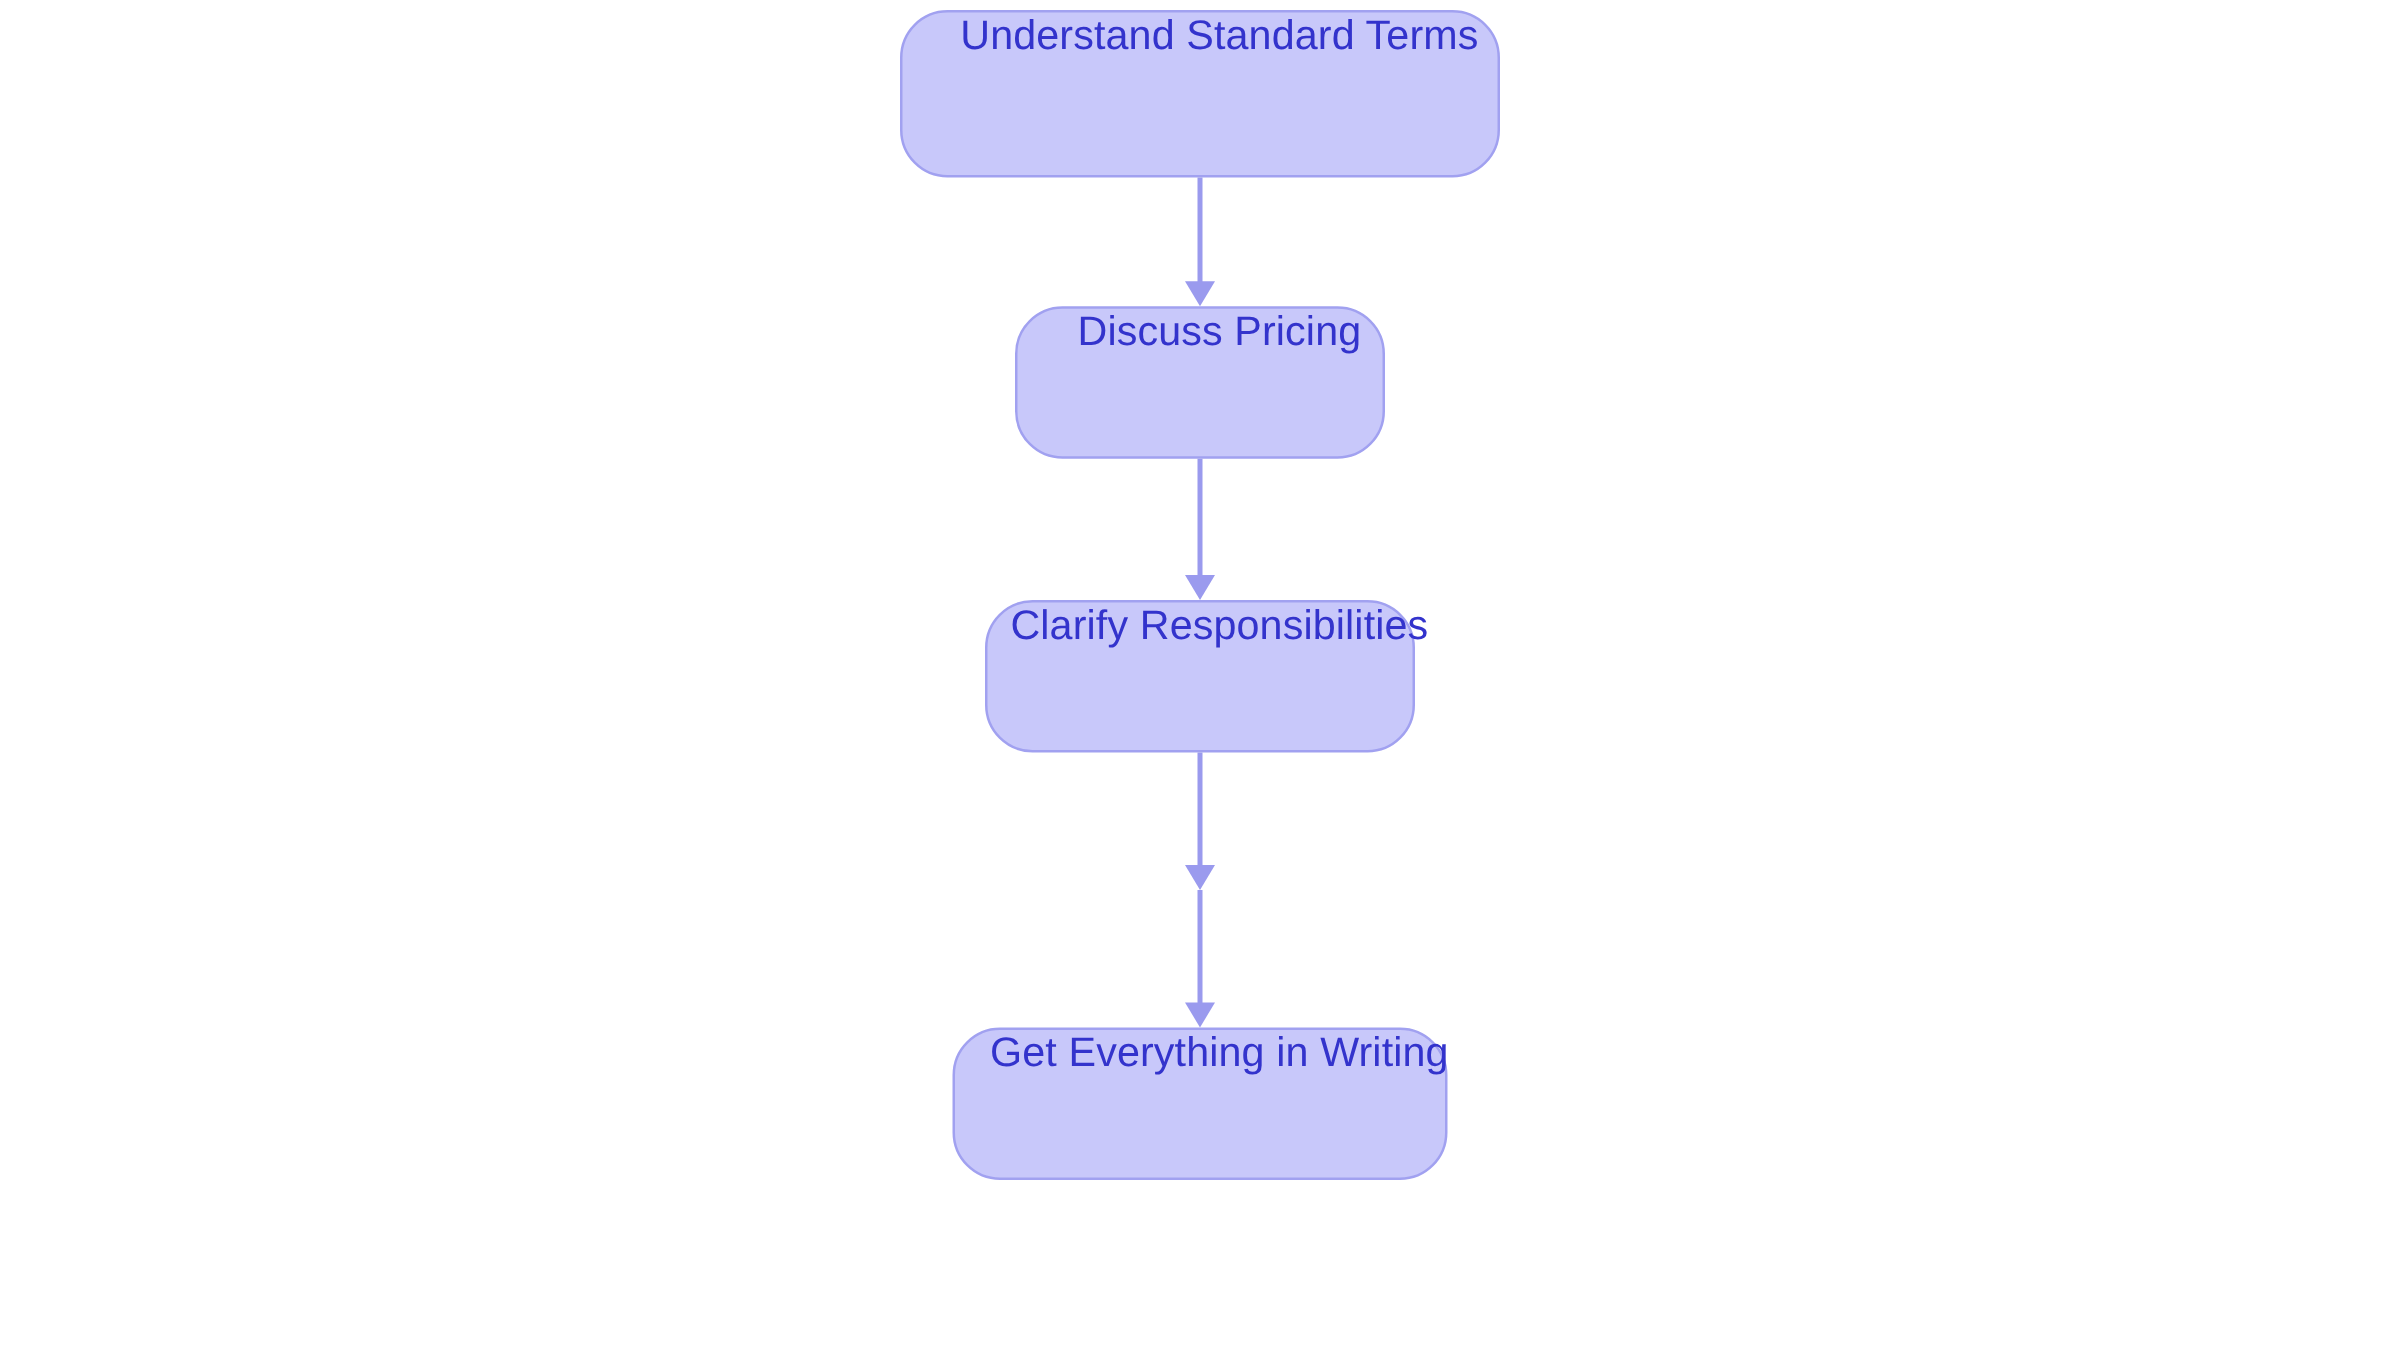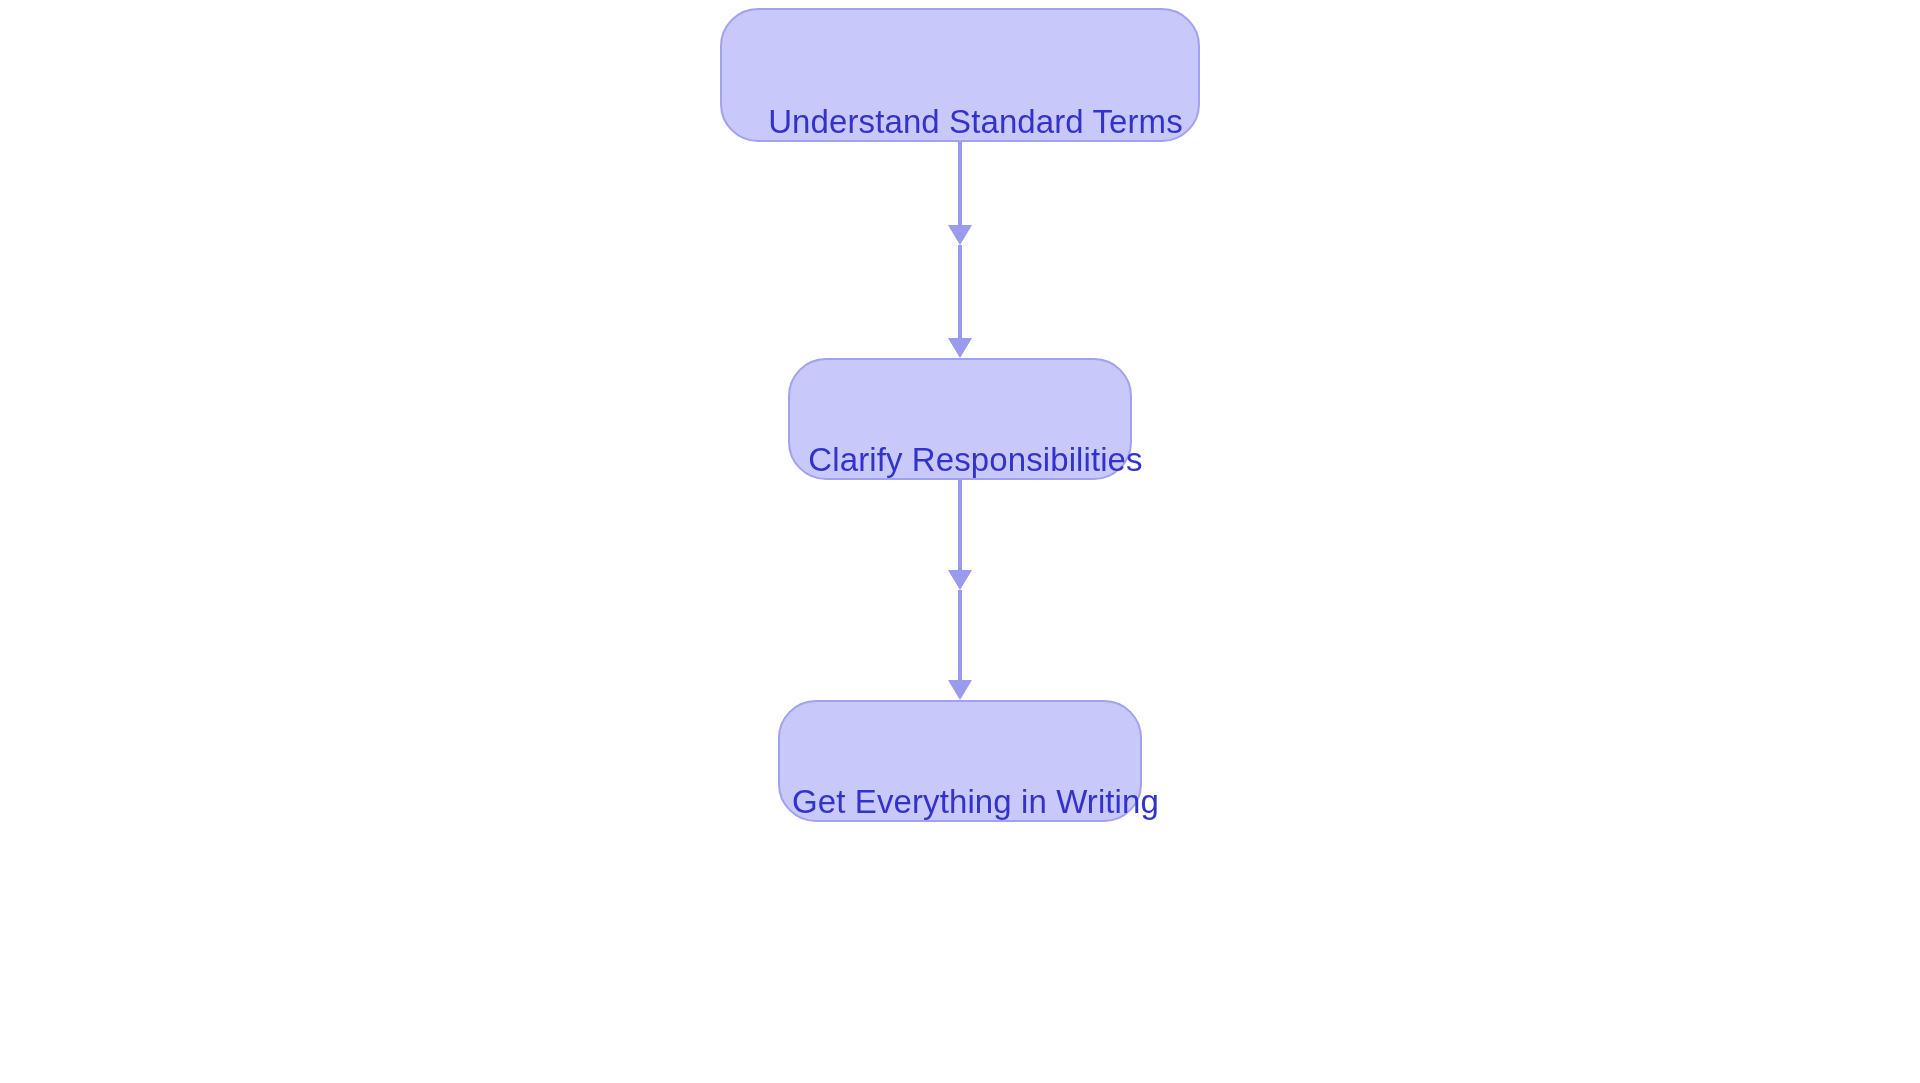--- a/index.html
+++ b/index.html
@@ -26,42 +26,42 @@
     width: 1920px;
     height: 1083px;
     display: flex;
     flex-direction: column;
     align-items: center;
     justify-content: flex-start;
   }
   .node {
     box-sizing: border-box;
     display: flex;
-    align-items: flex-end;
+    align-items: flex-start;
     justify-content: center;
     background: #c8c8fa;
     border: 2px solid #a1a1f0;
     border-radius: 38px;
     color: #3333cc;
     text-align: center;
     white-space: nowrap;
     padding-left: 31px;
   }
   .node-label {
     font-size: 33px;
     font-weight: 400;
     letter-spacing: 0.1px;
     line-height: 1.1;
     color: #3333cc;
   }
   .n1 { width: 480px; height: 134px; margin-top: 8px; }
   .n2 { width: 296px; height: 122px; }
   .n3 { width: 344px; height: 122px; }
   .n4 { width: 532px; height: 122px; }
-  .n5 { width: 364px; height: 122px; }
+  .n5 { width: 396px; height: 122px; }
 
   .connector {
     position: relative;
     width: 40px;
     display: flex;
     flex-direction: column;
     align-items: center;
     justify-content: flex-start;
   }
   .c1 { height: 103px; }
@@ -90,20 +90,23 @@
 
     <div class="node n1">
       <span class="node-label">Understand Standard Terms</span>
     </div>
 
     <div class="connector c1">
       <div class="conn-line"></div>
       <div class="conn-head"></div>
     </div>
 
+    <div class="node n2">
+      <span class="node-label">Discuss Pricing</span>
+    </div>
 
     <div class="connector c2">
       <div class="conn-line"></div>
       <div class="conn-head"></div>
     </div>
 
     <div class="node n3">
       <span class="node-label">Clarify Responsibilities</span>
     </div>
 

